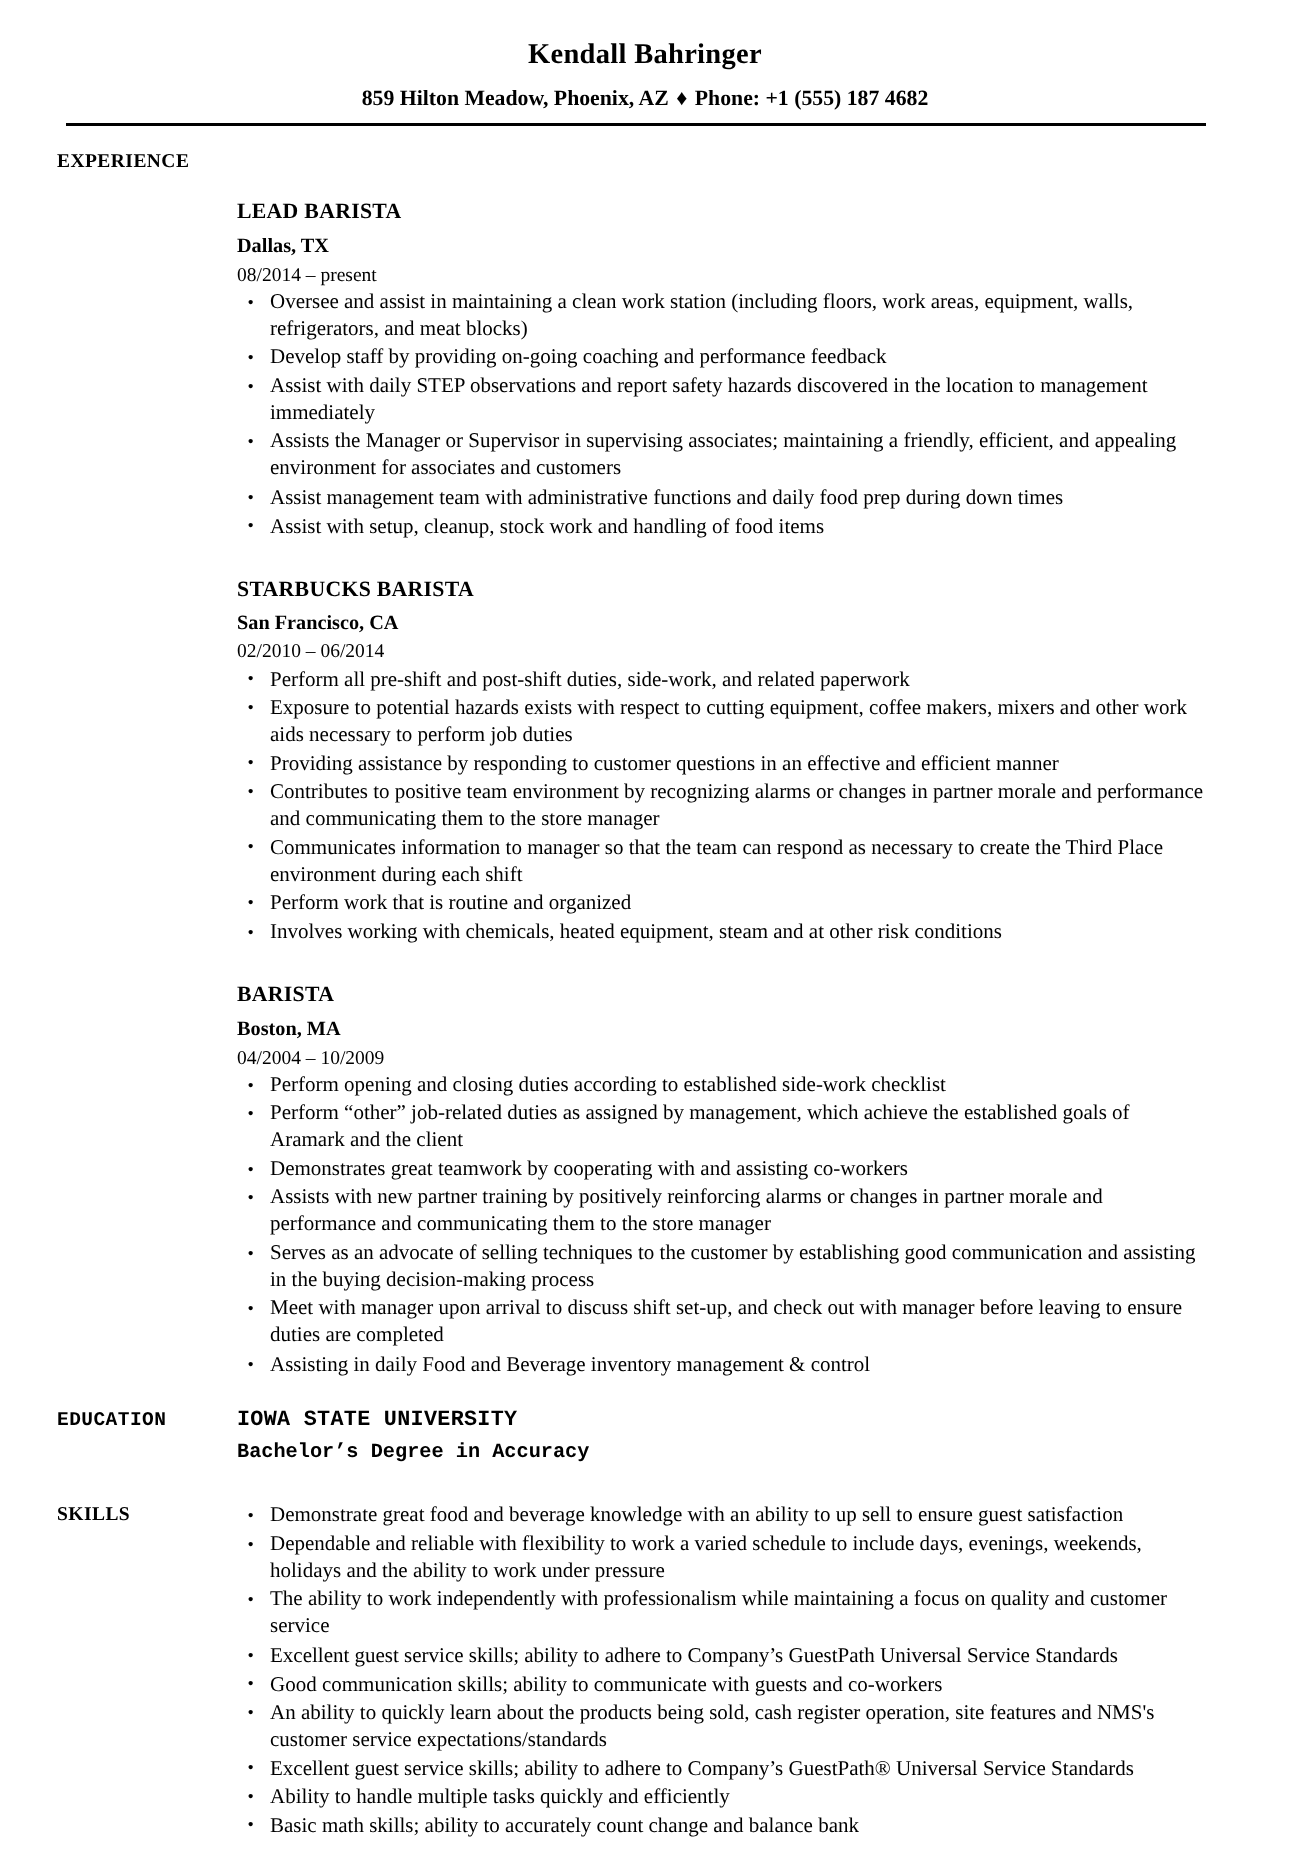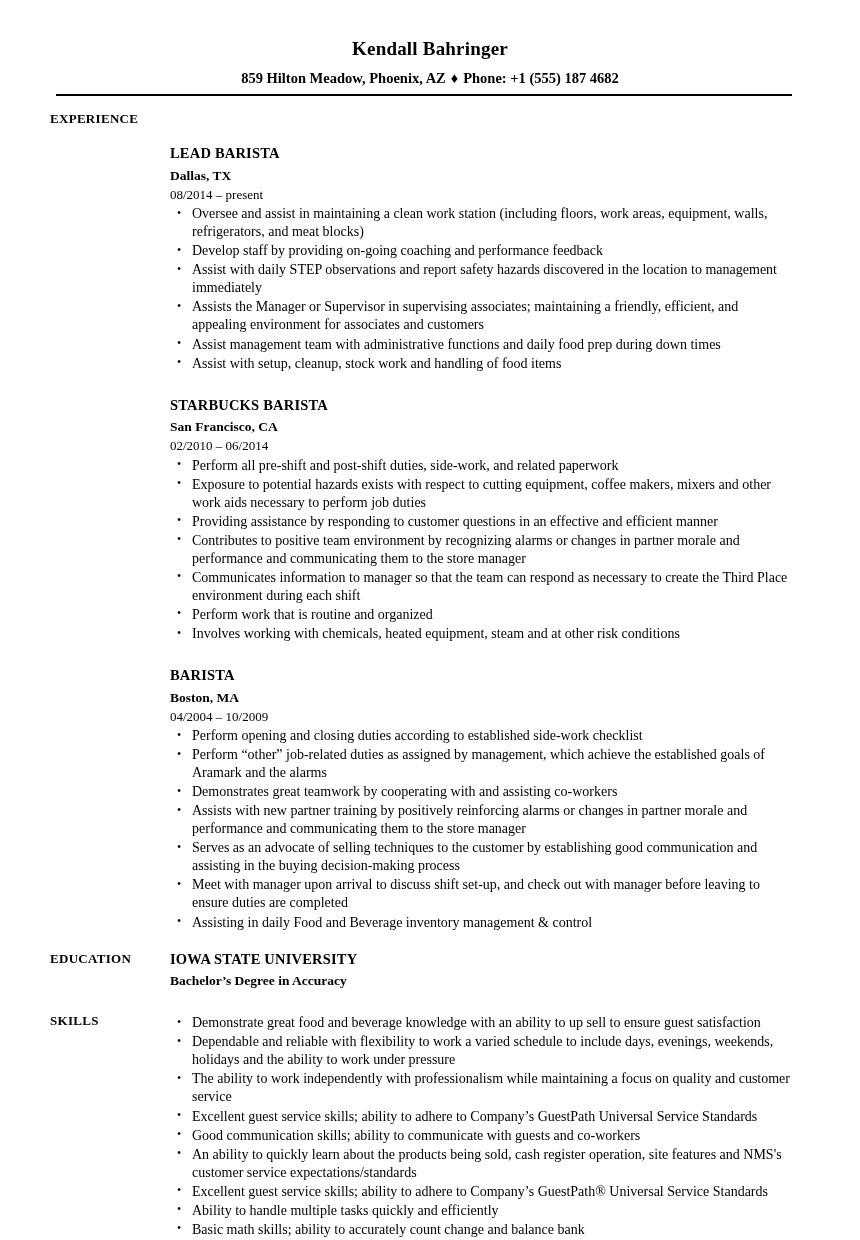--- a/index.html
+++ b/index.html
@@ -12,21 +12,21 @@
     height: 1240px;
     font-family: "Liberation Serif", "DejaVu Serif", serif;
     color: #000000;
     -webkit-font-smoothing: none;
   }
   .page {
     position: relative;
     width: 860px;
     height: 1240px;
     box-sizing: border-box;
-    padding: 16px;
+    padding: 4px;
     overflow: hidden;
   }
 
   
   .header {
     padding-top: 22px;
     text-align: center;
   }
   .cand-name {
     font-size: 19px;
@@ -65,21 +65,21 @@
     font-weight: bold;
     letter-spacing: 0.3px;
     padding-top: 1px;
   }
   .section-body {
     flex: 1 1 auto;
     padding-right: 52px;
   }
 
   .exp-section { margin-top: 14px; }
-  .edu-section { margin-top: 18px; }
+  .edu-section { margin-top: 18px; font-family: Liberation Mono, monospace; }
   .skills-section { margin-top: 22px; }
 
   
   .job { margin-bottom: 0; margin-top: 34px; }
   .job + .job { margin-top: 23px; }
 
   .job-title {
     font-size: 14.5px;
     font-weight: bold;
     letter-spacing: 0.2px;
@@ -181,21 +181,21 @@
           <li>Involves working with chemicals, heated equipment, steam and at other risk conditions</li>
         </ul>
       </div>
 
       <div class="job">
         <div class="job-title">BARISTA</div>
         <div class="job-location">Boston, MA</div>
         <div class="job-dates">04/2004 – 10/2009</div>
         <ul class="bullets">
           <li>Perform opening and closing duties according to established side-work checklist</li>
-          <li>Perform “other” job-related duties as assigned by management, which achieve the established goals of Aramark and the alarms</li>
+          <li>Perform “other” job-related duties as assigned by management, which achieve the established goals of Aramark and the client</li>
           <li>Demonstrates great teamwork by cooperating with and assisting co-workers</li>
           <li>Assists with new partner training by positively reinforcing alarms or changes in partner morale and performance and communicating them to the store manager</li>
           <li>Serves as an advocate of selling techniques to the customer by establishing good communication and assisting in the buying decision-making process</li>
           <li>Meet with manager upon arrival to discuss shift set-up, and check out with manager before leaving to ensure duties are completed</li>
           <li>Assisting in daily Food and Beverage inventory management &amp; control</li>
         </ul>
       </div>
 
     </div>
   </div>

